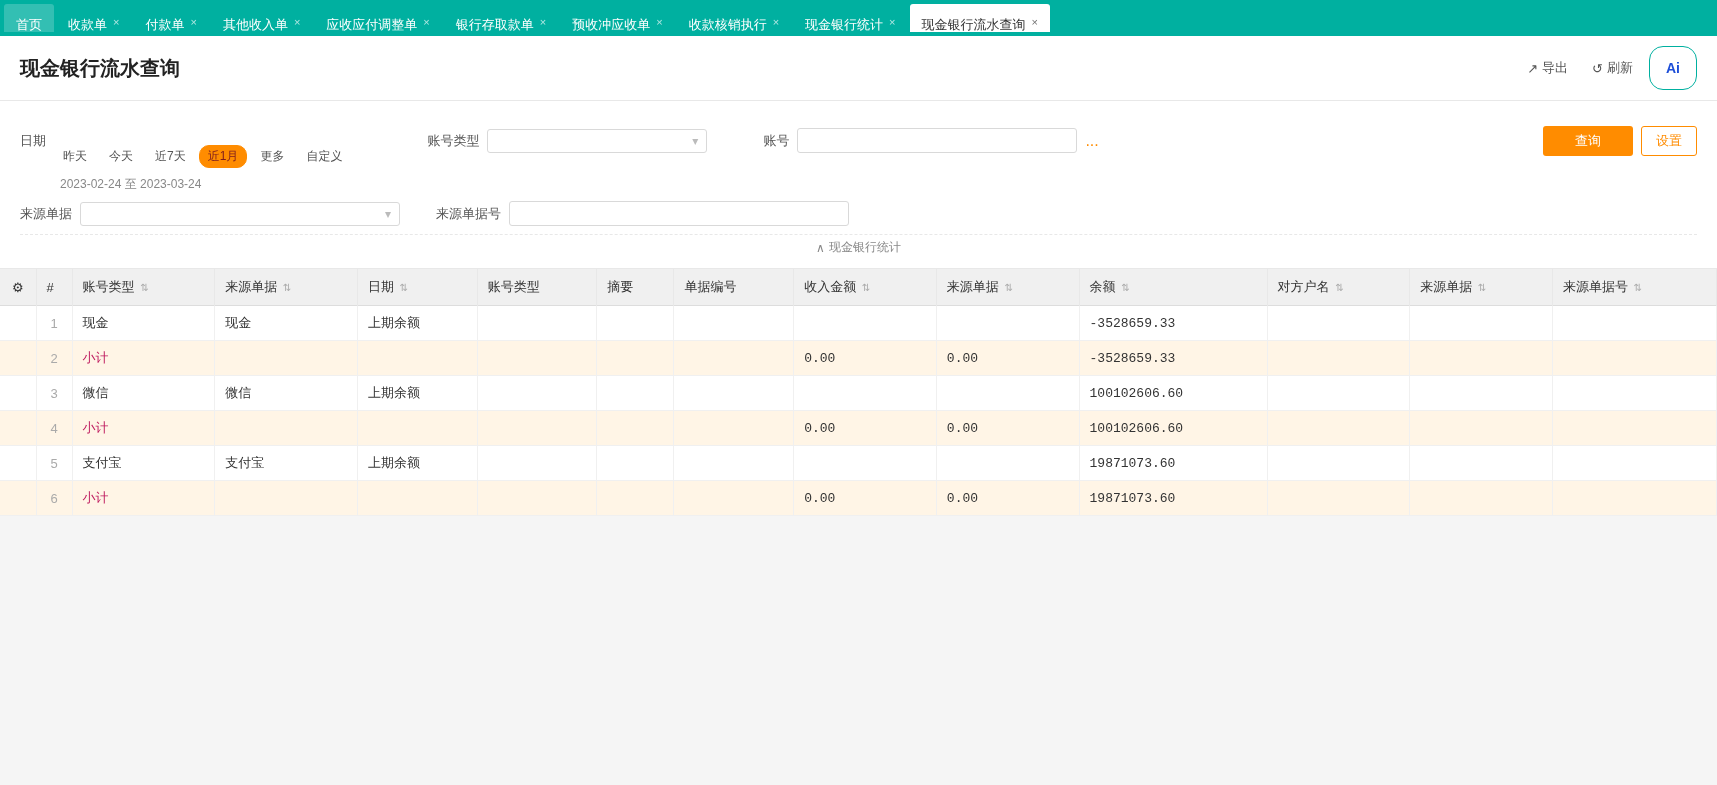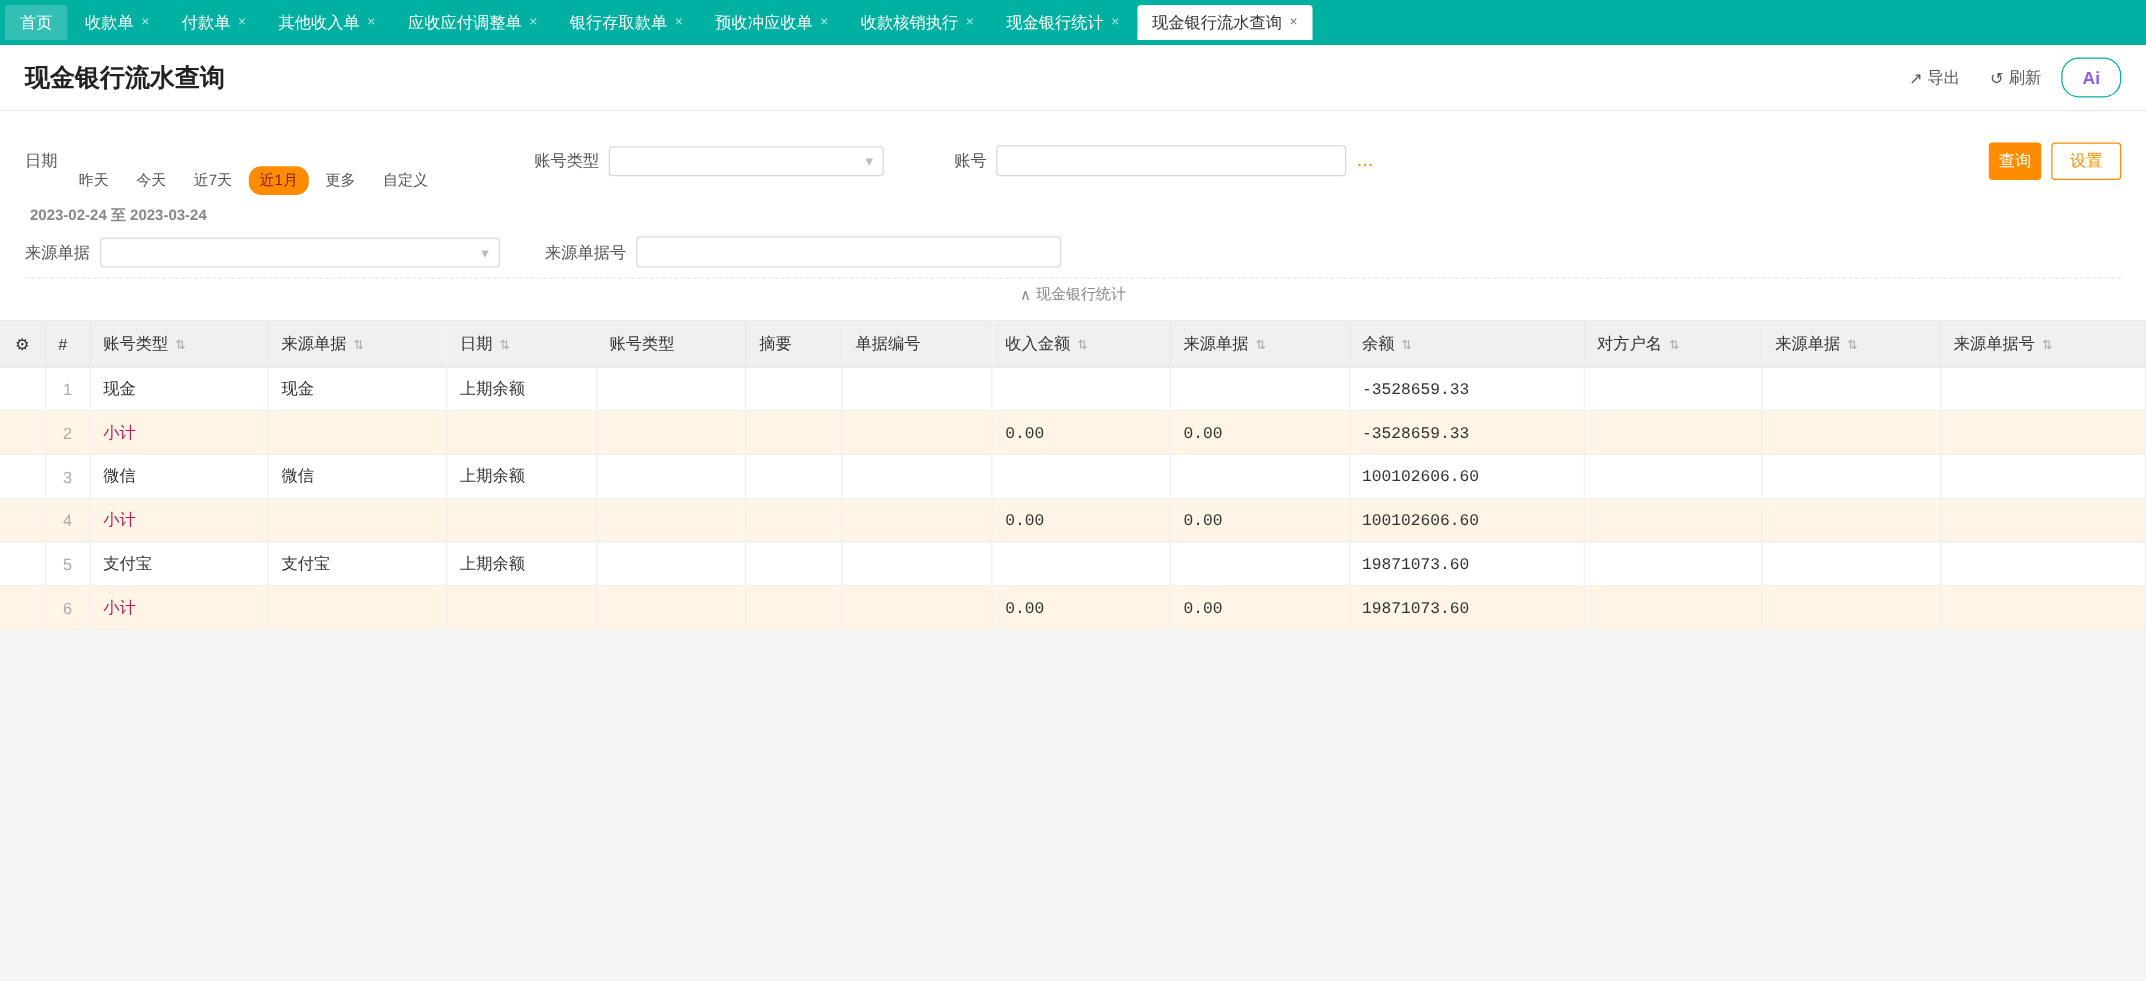--- a/index.html
+++ b/index.html
@@ -9,21 +9,21 @@
     .nav-tabs {
       display: flex;
       background: #00b0a0;
       height: 36px;
       align-items: center;
       padding: 0 4px;
       overflow: hidden;
     }
     .nav-tab {
       display: flex;
-      align-items: center;
+      align-items: flex-start;
       height: 28px;
       padding: 12px 12px;
       color: #fff;
       font-size: 13px;
       cursor: pointer;
       border-radius: 3px 3px 0 0;
       white-space: nowrap;
       margin-right: 2px;
       position: relative;
     }
@@ -146,21 +146,21 @@
       color: #ff8c00;
       font-size: 16px;
       cursor: pointer;
       padding: 2px 4px;
     }
     .btn-query {
       background: #ff8c00;
       color: #fff;
       border: none;
       border-radius: 3px;
-      padding: 6px 8px;
+      padding: 6px 32px;
       font-size: 13px;
       cursor: pointer;
       text-align: right;
     }
     .btn-settings {
       background: #fff;
       color: #ff8c00;
       border: 1px solid #ff8c00;
       border-radius: 3px;
       padding: 5px 14px;
@@ -244,24 +244,24 @@
       align-items: center;
       gap: 8px;
     }
 
     
     .ai-badge {
       display: flex;
       align-items: center;
       justify-content: center;
       width: 48px;
-      height: 32px;
+      height: 44px;
       border: 1px solid #00b0a0;
       border-radius: 14px;
-      color: #8b5cf6;
+      color: #1d4ed8;
       font-size: 14px;
       font-weight: bold;
       cursor: pointer;
       background: #fff;
     }
 
     .filter-section {
       background: #fff;
     }
 
@@ -359,21 +359,21 @@
         <input type="text" style="min-width: 280px;">
         <span class="dots-btn">...</span>
       </div>
 
       <div class="row-spacer"></div>
 
       <button class="btn-query">查询</button>
       <button class="btn-settings">设置</button>
     </div>
 
-    <div style="margin-bottom: 8px; font-weight: bold;">
+    <div style="margin-left: 36px; margin-bottom: 8px;">
       <span class="date-range">2023-02-24 至 2023-03-24</span>
     </div>
 
     <div class="filter-row">
       <span class="filter-label">来源单据</span>
       <div class="filter-select" style="min-width: 320px;">
         <span></span>
         <span>▾</span>
       </div>
 

